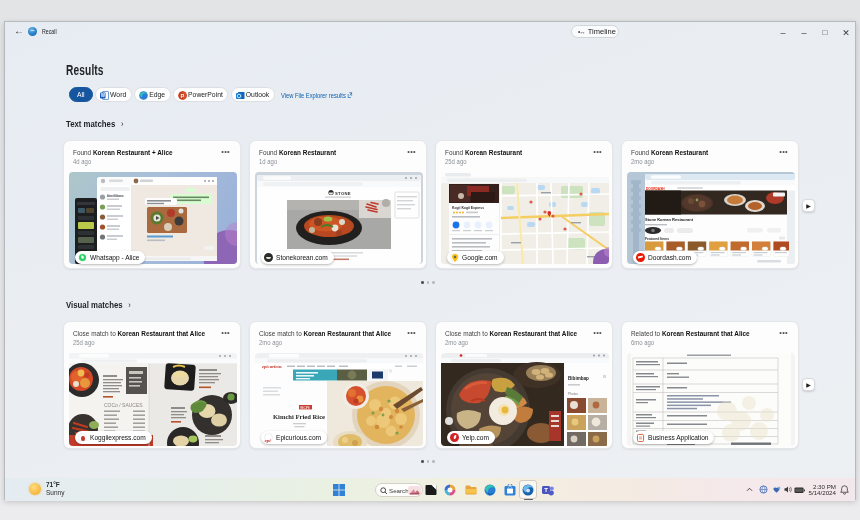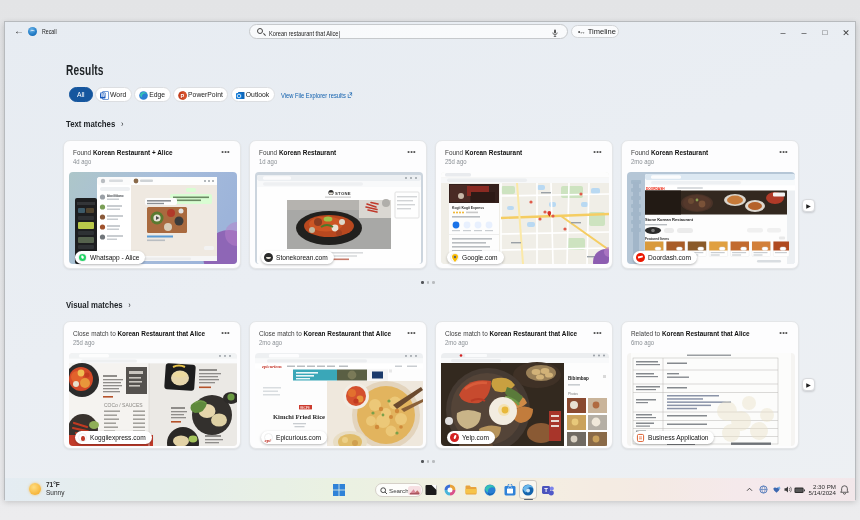--- a/index.html
+++ b/index.html
@@ -50,29 +50,20 @@
 .tbicon { position:absolute; top:5.5px; width:12px; height:12px; }
 .tray { position:absolute; right:0; top:0; height:23px; font-size:6.5px; color:#333; }
 </style>
 </head>
 <body>
 <div id="desktop">
   <div id="titlebar">
     <div class="backarrow">←</div>
     <div class="recallicon"></div>
     <div class="recalltxt">Recall</div>
-    <div id="searchpill">
-      <div class="mag"></div>
-      <div class="q">Korean restaurant that Alice|</div>
-      <svg style="position:absolute; right:9px; top:3.5px;" width="6" height="8" viewBox="0 0 6 8">
-          <rect x="2" y="0.5" width="2" height="4" rx="1" fill="#555"></rect>
-          <path d="M0.8 3.5 a2.2 2.2 0 0 0 4.4 0" fill="none" stroke="#555" stroke-width="0.8"></path>
-          <path d="M3 6 v1.5 M1.8 7.5 h2.4" stroke="#555" stroke-width="0.8"></path>
-        </svg>
-    </div>
     <div style="position:absolute; left:566px; top:2.5px; width:48px; height:13.5px; background:rgba(255,255,255,.78); border:0.5px solid #d2d5d8; border-radius:7px;"></div>
       <div id="timelinebtn"><span class="ic">•↔</span>Timeline</div>
     <div class="winctl" style="left:768px;">–</div>
     <div class="winctl" style="left:789px;">–</div>
     <div class="winctl" style="left:810px; font-size:8px;">□</div>
     <div class="winctl" style="left:831px;">✕</div>
   </div>
   <h1 class="results">Results</h1>
   <div id="pills">
     <div class="pill all">All</div>

